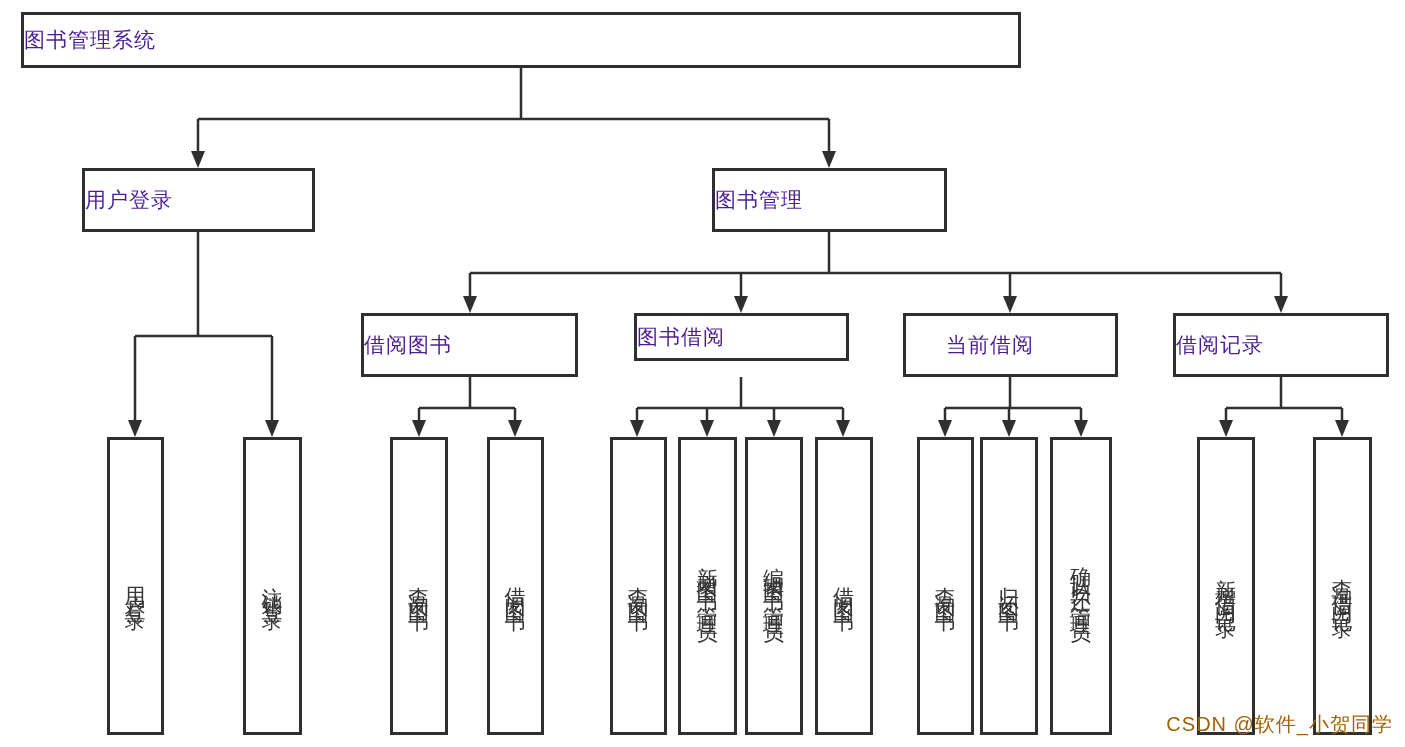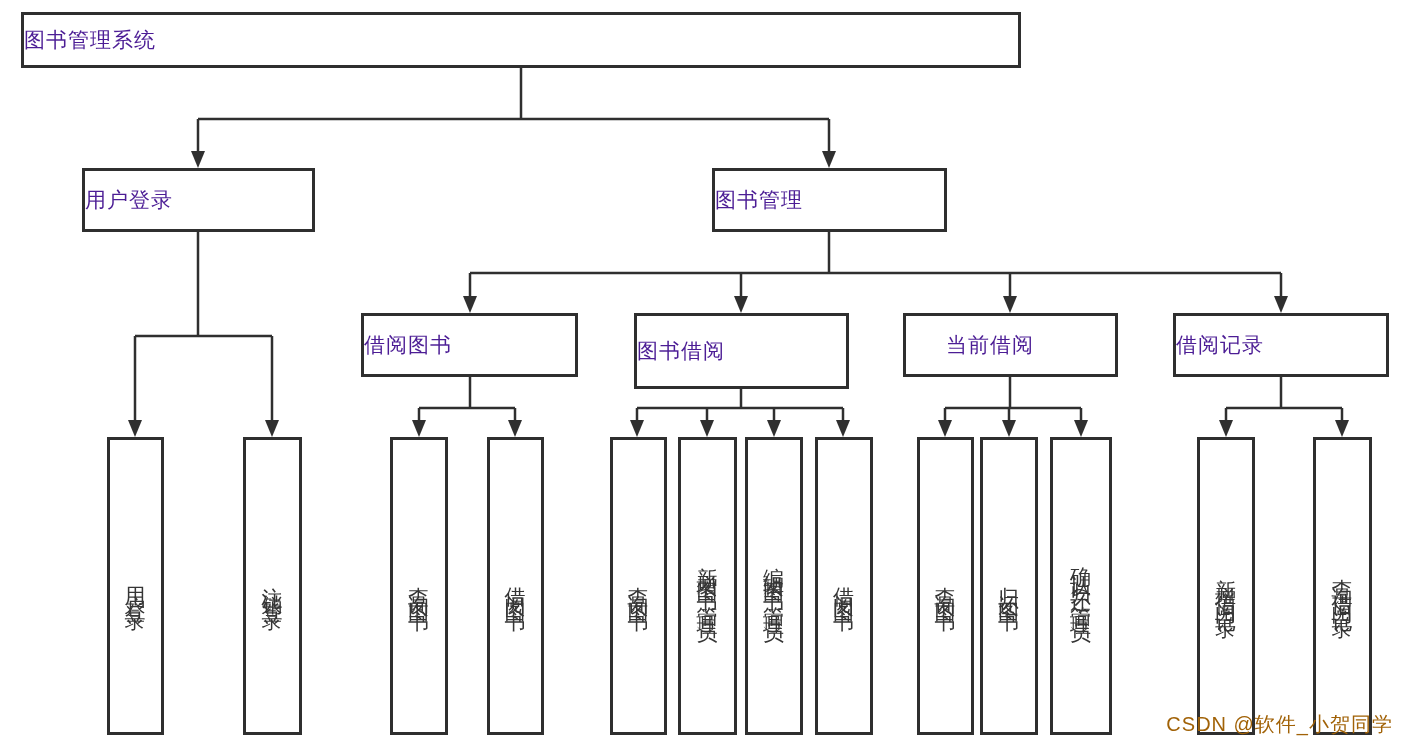--- a/index.html
+++ b/index.html
@@ -130,21 +130,21 @@
   <div class="hbox" style="left:82px; top:168px; width:233px; height:64px;">
     <span>用户登录</span>
   </div>
   <div class="hbox" style="left:712px; top:168px; width:235px; height:64px;">
     <span>图书管理</span>
   </div>
 
   <div class="hbox" style="left:361px; top:313px; width:217px; height:64px;">
     <span>借阅图书</span>
   </div>
-  <div class="hbox" style="left:634px; top:313px; width:215px; height:76px;">
+  <div class="hbox" style="left:634px; top:313px; width:215px; height:48px;">
     <span>图书借阅</span>
   </div>
   <div class="hbox" style="left:903px; top:313px; width:215px; height:64px;padding-left:40px;">
     <span>当前借阅</span>
   </div>
   <div class="hbox" style="left:1173px; top:313px; width:216px; height:64px;">
     <span>借阅记录</span>
   </div>
 
   <div class="vbox" style="left:107px; width:57px;">

